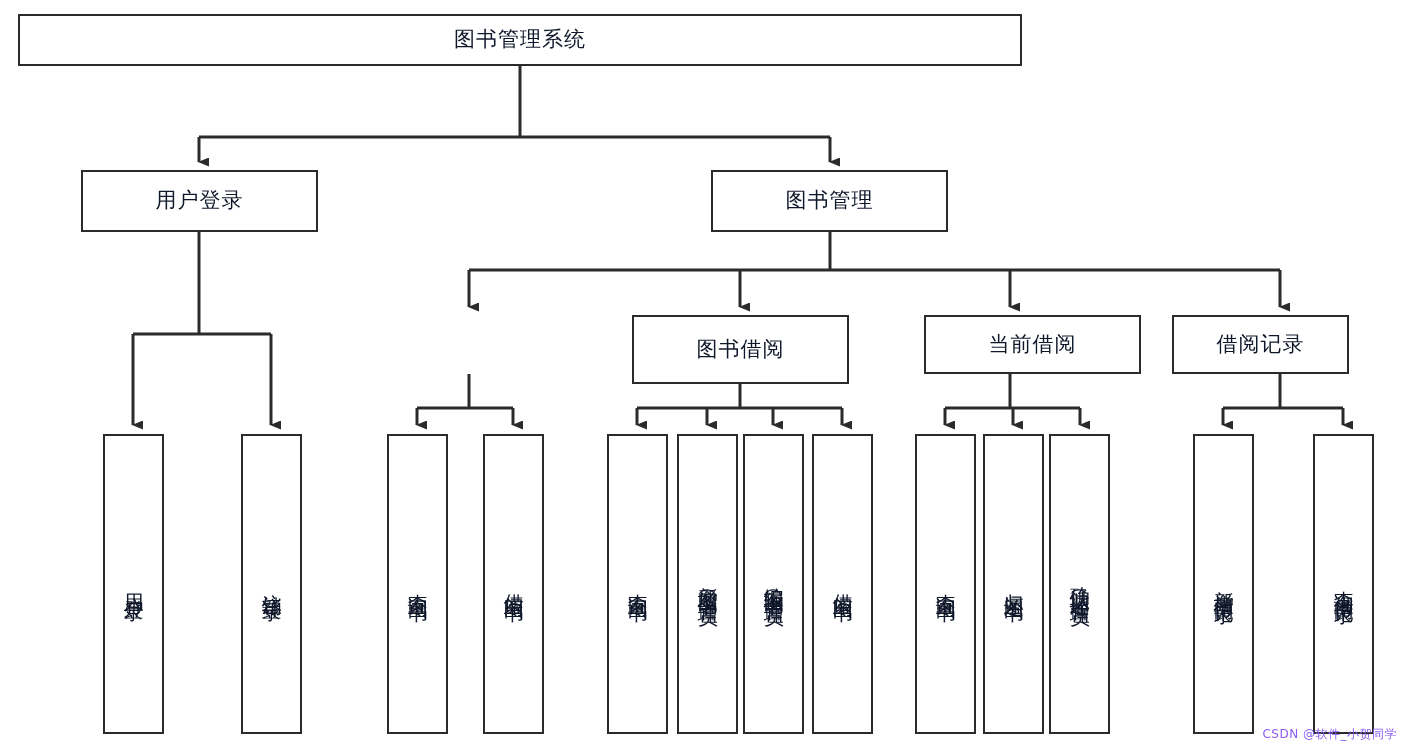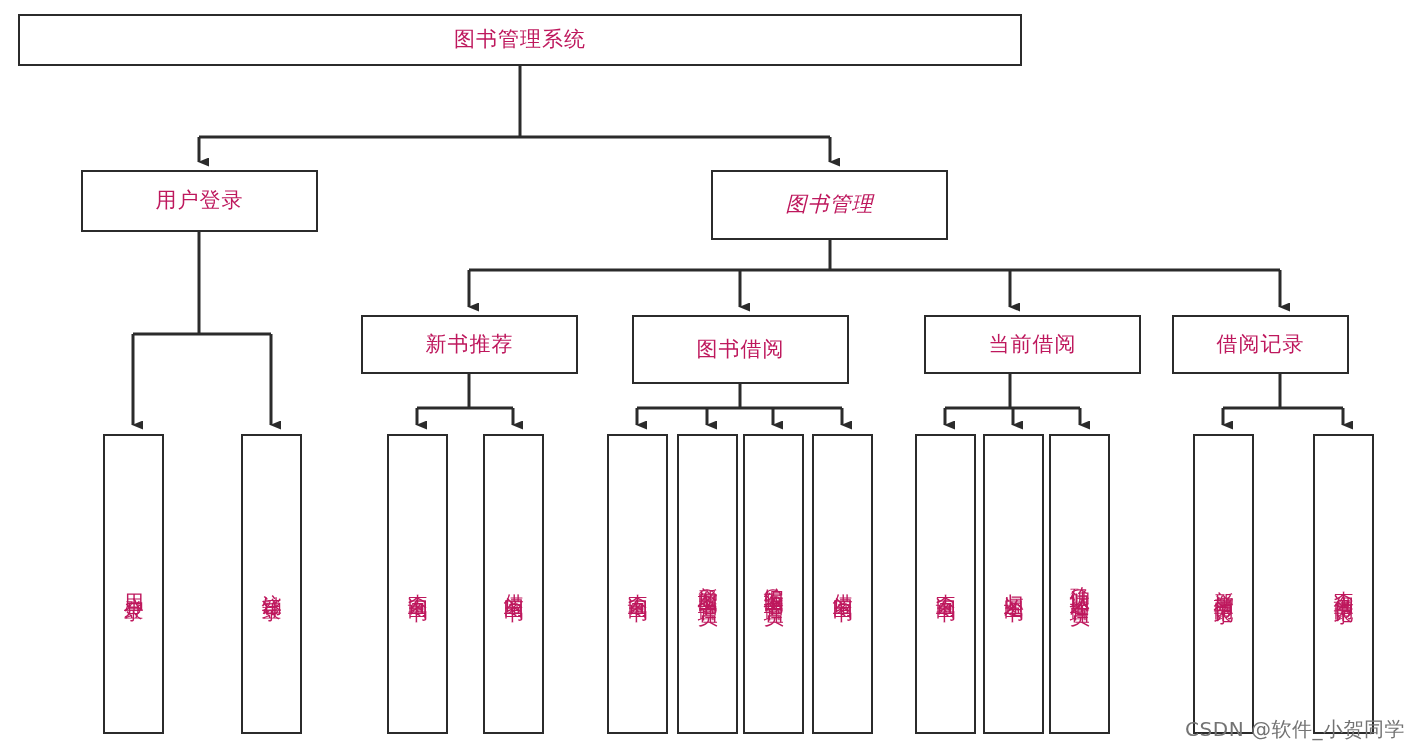--- a/index.html
+++ b/index.html
@@ -24,21 +24,21 @@
     pointer-events: none;
   }
   .node {
     position: absolute;
     box-sizing: border-box;
     border: 2px solid #2b2b2b;
     background: #ffffff;
     display: flex;
     align-items: center;
     justify-content: center;
-    color: #be185d;
+    color: #0f172a;
   }
   .node.horiz {
     font-size: 21px;
     letter-spacing: 1px;
     line-height: 1.1;
   }
   .node.vert {
     writing-mode: vertical-rl;
     text-orientation: upright;
     font-size: 20px;
@@ -47,24 +47,24 @@
     padding: 6px 0;
     text-align: center;
   }
   .node.vert span {
     writing-mode: vertical-rl;
     text-orientation: upright;
     display: block;
   }
   #watermark {
     position: absolute;
-    right: 0;
+    right: 8px;
     bottom: 4px;
-    font-size: 20px;
-    color: #737373;
+    font-size: 12px;
+    color: #8b5cf6;
     letter-spacing: 0.5px;
     white-space: nowrap;
     font-family: "DejaVu Sans", "Liberation Sans", sans-serif;
   }
 </style>
 </head>
 <body>
 
 <div id="canvas">
 
@@ -118,27 +118,24 @@
     </g>
   </svg>
 
   <div class="node horiz" style="left:18px; top:14px; width:1004px; height:52px;">
     <span>图书管理系统</span>
   </div>
 
   <div class="node horiz" style="left:81px; top:170px; width:237px; height:62px;">
     <span>用户登录</span>
   </div>
-  <div class="node horiz" style="left:711px; top:170px; width:237px; height:70px;font-style:italic;">
+  <div class="node horiz" style="left:711px; top:170px; width:237px; height:62px;">
     <span>图书管理</span>
   </div>
 
-  <div class="node horiz" style="left:361px; top:315px; width:217px; height:59px;">
-    <span>新书推荐</span>
-  </div>
   <div class="node horiz" style="left:632px; top:315px; width:217px; height:69px;">
     <span>图书借阅</span>
   </div>
   <div class="node horiz" style="left:924px; top:315px; width:217px; height:59px;">
     <span>当前借阅</span>
   </div>
   <div class="node horiz" style="left:1172px; top:315px; width:177px; height:59px;">
     <span>借阅记录</span>
   </div>
 

